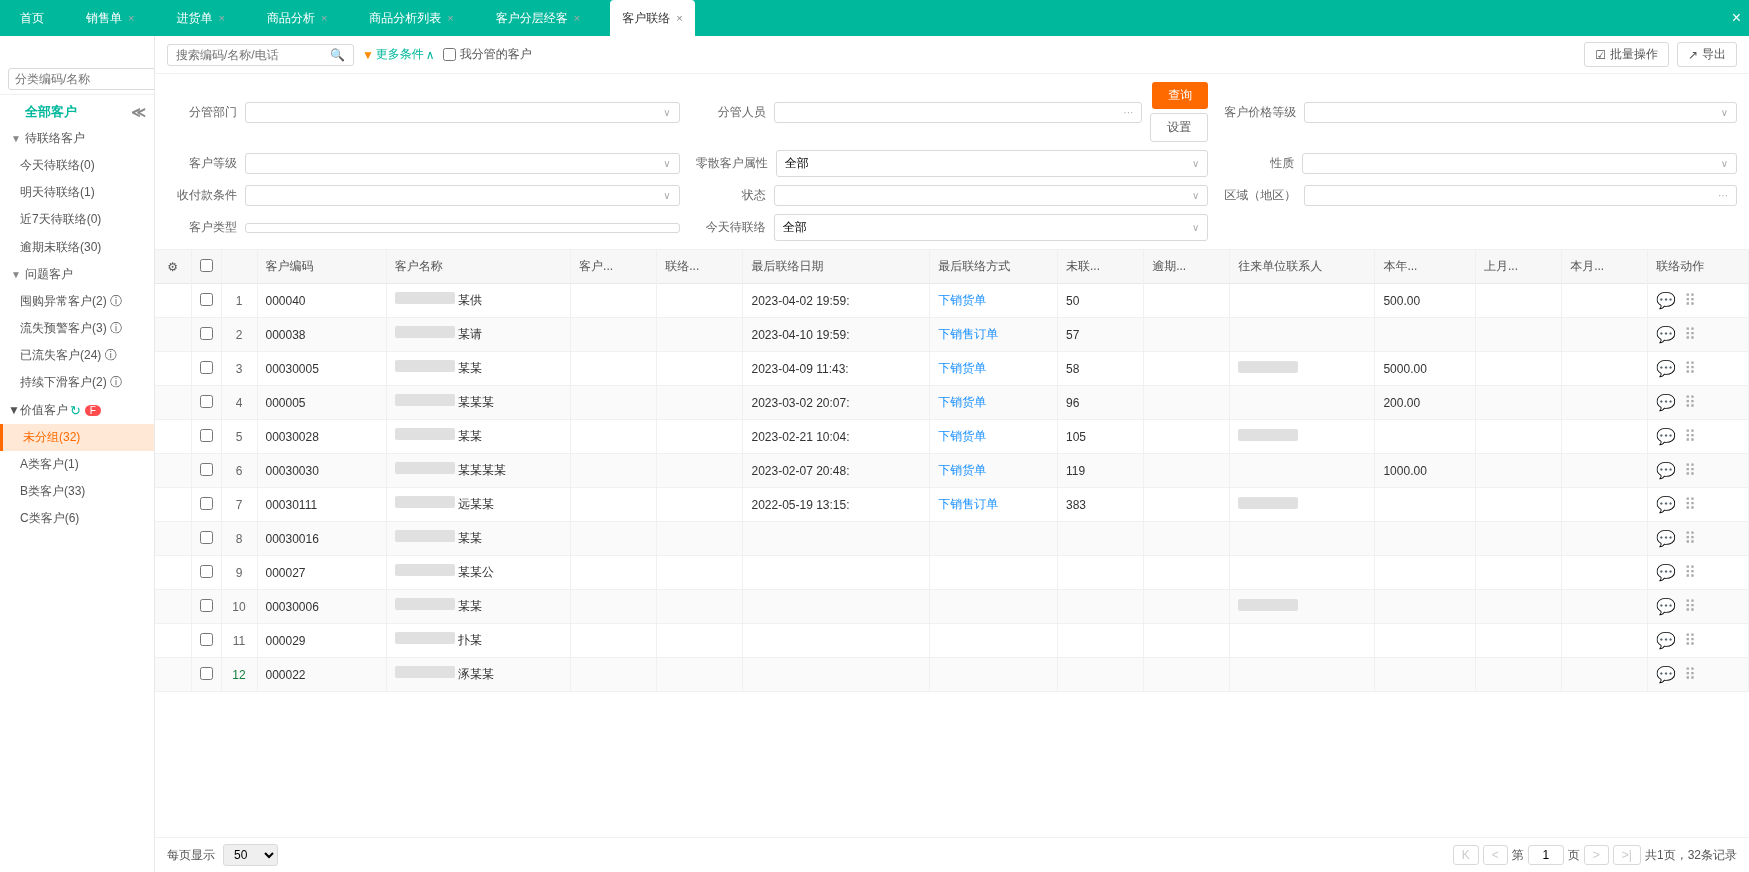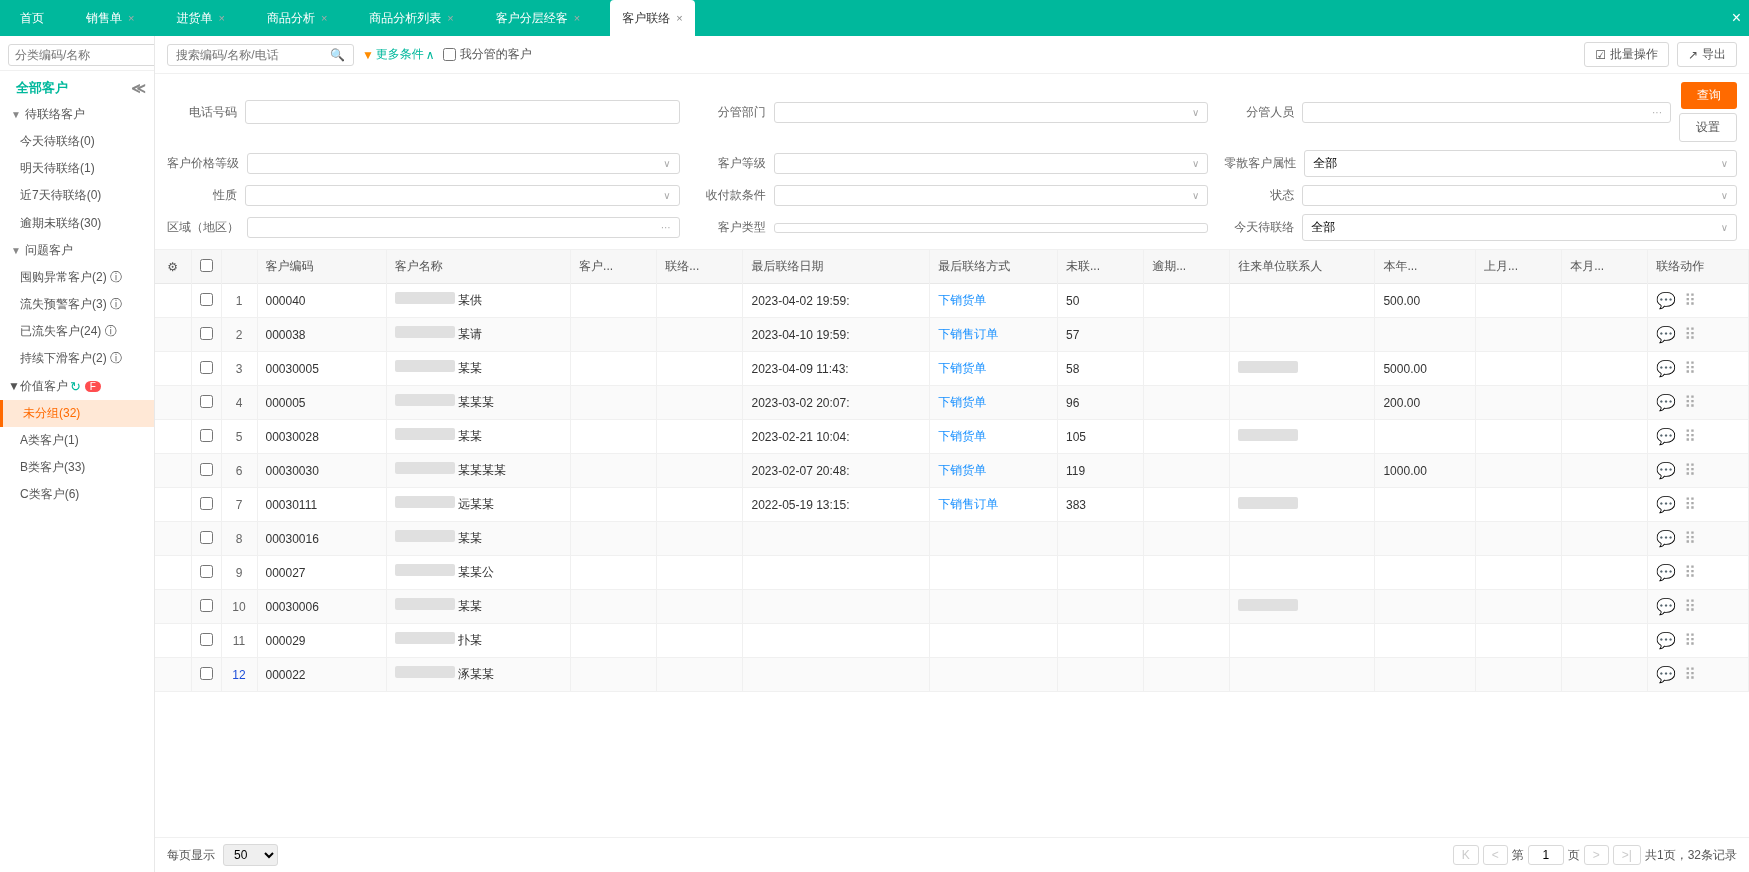--- a/index.html
+++ b/index.html
@@ -30,29 +30,30 @@
     .main-layout { display: flex; height: calc(872px - 36px); }
 
     
     .sidebar {
       width: 155px; background: #fff; border-right: 1px solid #e8e8e8;
       overflow-y: auto; flex-shrink: 0;
     }
     .sidebar-search {
       display: flex; padding: 8px 8px 4px 8px;
       border-bottom: 1px solid #f0f0f0;
+      margin-top: 24px;
     }
     .sidebar-search input {
       flex: 1; border: 1px solid #d9d9d9; border-radius: 3px; padding: 3px 6px;
       font-size: 12px; outline: none;
     }
 
     .sidebar-section-header {
       display: flex; align-items: center; justify-content: space-between;
-      padding: 8px 8px 4px 16px; font-weight: bold; color: #333;
+      padding: 8px 8px 4px 25px; font-weight: bold; color: #333;
       background: #fff; cursor: pointer;
     }
     .sidebar-collapse { font-size: 14px; color: #888; cursor: pointer; }
 
     .sidebar-group-header {
       display: flex; align-items: center; padding: 5px 8px;
       color: #555; font-size: 12px; cursor: pointer;
       border-left: 3px solid transparent;
     }
     .sidebar-group-header .arrow { margin-right: 4px; font-size: 10px; color: #888; }
@@ -308,24 +309,20 @@
         </div>
         <div class="btn-export">
           <span>↗</span>
           <span>导出</span>
         </div>
       </div>
     </div>
 
     <div class="advanced-filter">
 
-      <div class="filter-row">
-        <span class="filter-label">电话号码</span>
-        <input class="filter-input" type="text" style="">
-      </div>
       <div class="filter-row">
         <span class="filter-label">分管部门</span>
         <div class="filter-select">
           <span></span>
           <span class="filter-select-arrow">∨</span>
         </div>
       </div>
       <div class="filter-row">
         <span class="filter-label">分管人员</span>
         <div class="filter-select">
@@ -676,21 +673,21 @@
     <td>
       <div class="action-icons">
         <span class="action-icon" title="联络">💬</span>
         <span class="action-icon2" title="更多">⠿</span>
       </div>
     </td>
   </tr>
             <tr style="background: rgb(250, 250, 250);">
     <td></td>
     <td style="text-align:center;"><input type="checkbox" style=""></td>
-    <td style="text-align:center; color:#1d4ed8;">12</td>
+    <td style="text-align:center; color:#15803d;">12</td>
     <td>000022</td>
     <td><span class="blurred"></span><span style="color:#333;"> 涿某某</span></td>
     <td></td>
     <td></td>
     <td></td>
     <td></td>
     <td></td>
     <td></td>
     <td></td>
     <td></td>

